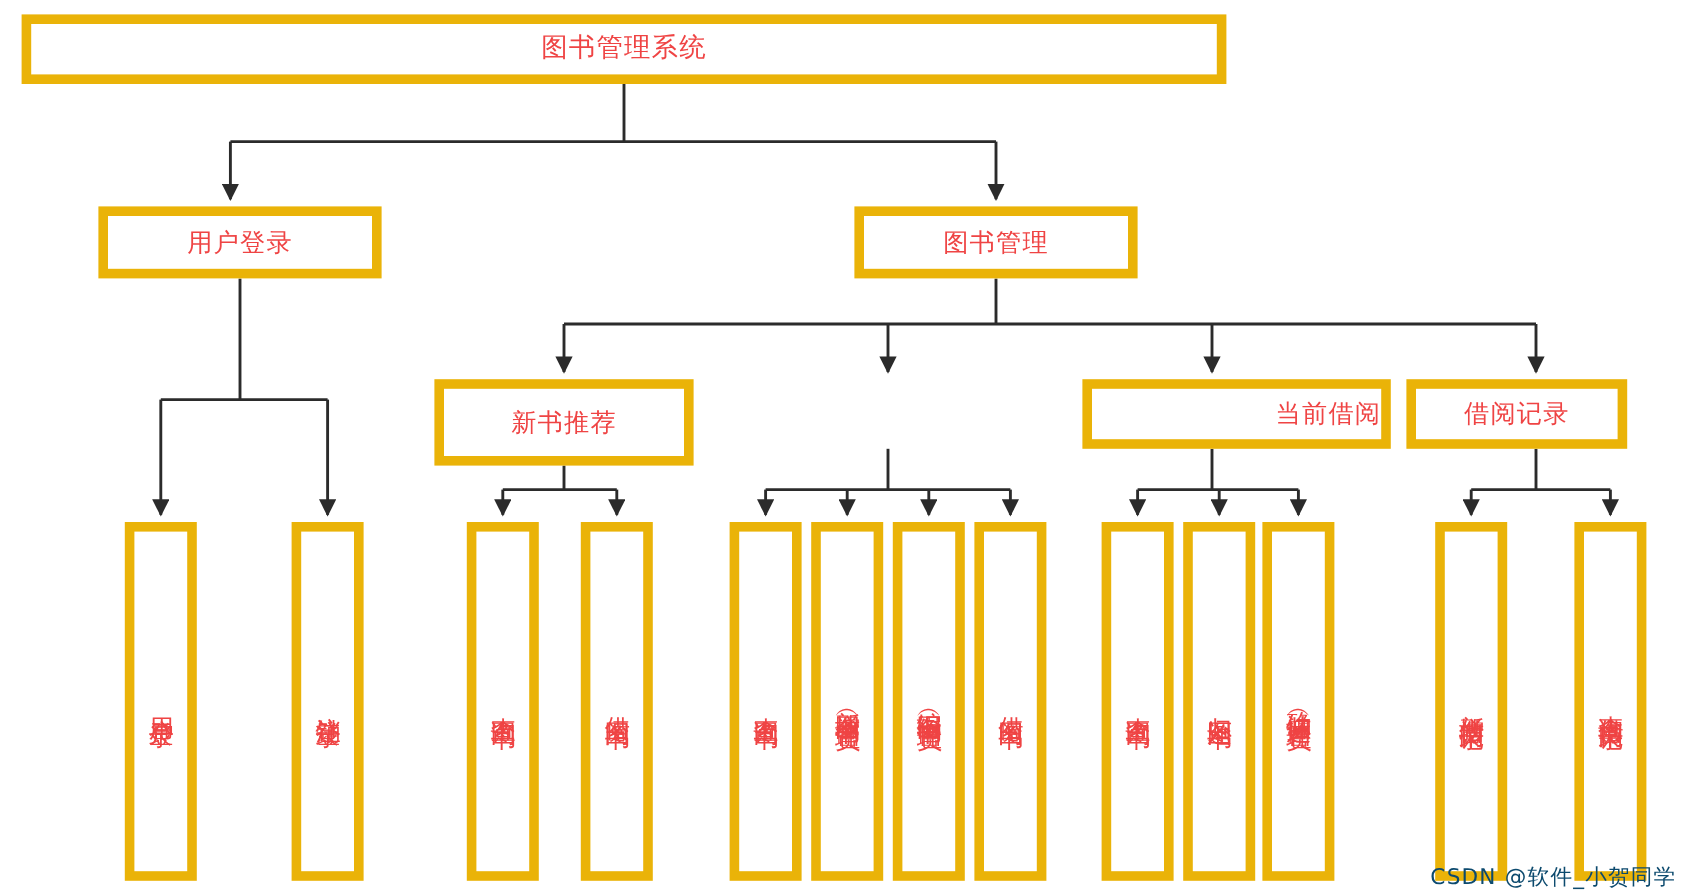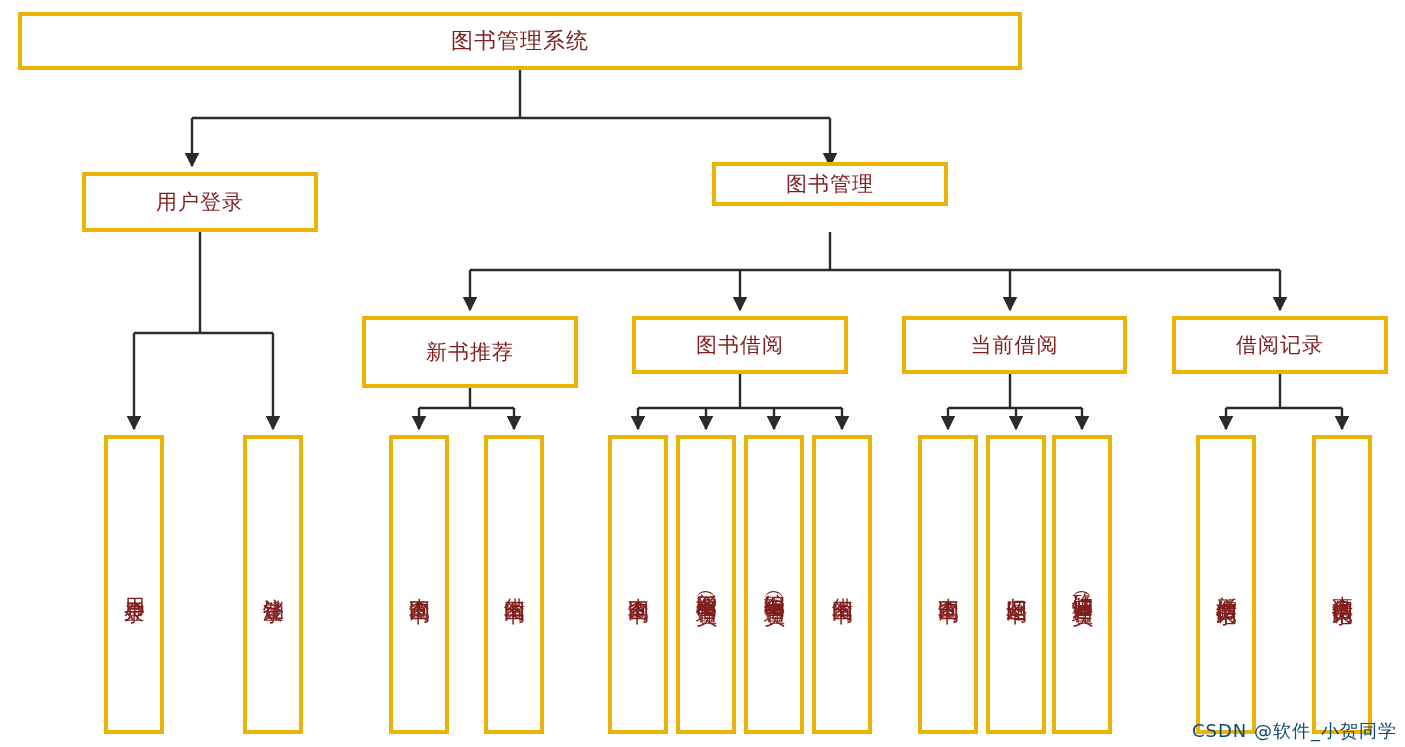--- a/index.html
+++ b/index.html
@@ -8,23 +8,23 @@
     font-family:"DejaVu Sans","Liberation Sans",sans-serif;
     color:#1f1f1f;
   }
   #stage{position:relative;width:1405px;height:747px;background:#fff;}
   svg#wires{position:absolute;left:0;top:0;width:1405px;height:747px;}
 
   .node{
     position:absolute;
     box-sizing:border-box;
     background:#ffffff;
-    border:4px solid #eab308;
+    border:8px solid #eab308;
     display:flex;align-items:center;justify-content:center;
-    color:#7f1d1d;
+    color:#ef4444;
     line-height:1.18;
   }
   .node.h{ font-size:21px; letter-spacing:1px; }
   .node.root{ font-size:22px; letter-spacing:1px; }
   .node.v{
     font-size:21px;
     letter-spacing:2px;
     writing-mode:vertical-rl;
     text-orientation:upright;
     align-items:center;
@@ -102,34 +102,31 @@
     </g>
   </svg>
 
   <div class="node root" style="left:18px;top:12px;width:1004px;height:58px;">
     <span>图书管理系统</span>
   </div>
 
   <div class="node h" style="left:82px;top:172px;width:236px;height:60px;">
     <span>用户登录</span>
   </div>
-  <div class="node h" style="left:712px;top:162px;width:236px;height:44px;">
+  <div class="node h" style="left:712px;top:172px;width:236px;height:60px;">
     <span>图书管理</span>
   </div>
 
   <div class="node h" style="left:362px;top:316px;width:216px;height:72px;">
     <span>新书推荐</span>
   </div>
-  <div class="node h" style="left:632px;top:316px;width:216px;height:58px;">
-    <span>图书借阅</span>
-  </div>
-  <div class="node h" style="left:902px;top:316px;width:225px;height:58px;">
+  <div class="node h" style="left:902px;top:316px;width:257px;height:58px;justify-content:flex-end;">
     <span>当前借阅</span>
   </div>
-  <div class="node h" style="left:1172px;top:316px;width:216px;height:58px;">
+  <div class="node h" style="left:1172px;top:316px;width:184px;height:58px;">
     <span>借阅记录</span>
   </div>
 
   <div class="node v" style="left:104px;top:435px;width:60px;height:299px;">
     <span>用户登录</span>
   </div>
   <div class="node v" style="left:243px;top:435px;width:60px;height:299px;">
     <span>注销登录</span>
   </div>
 

